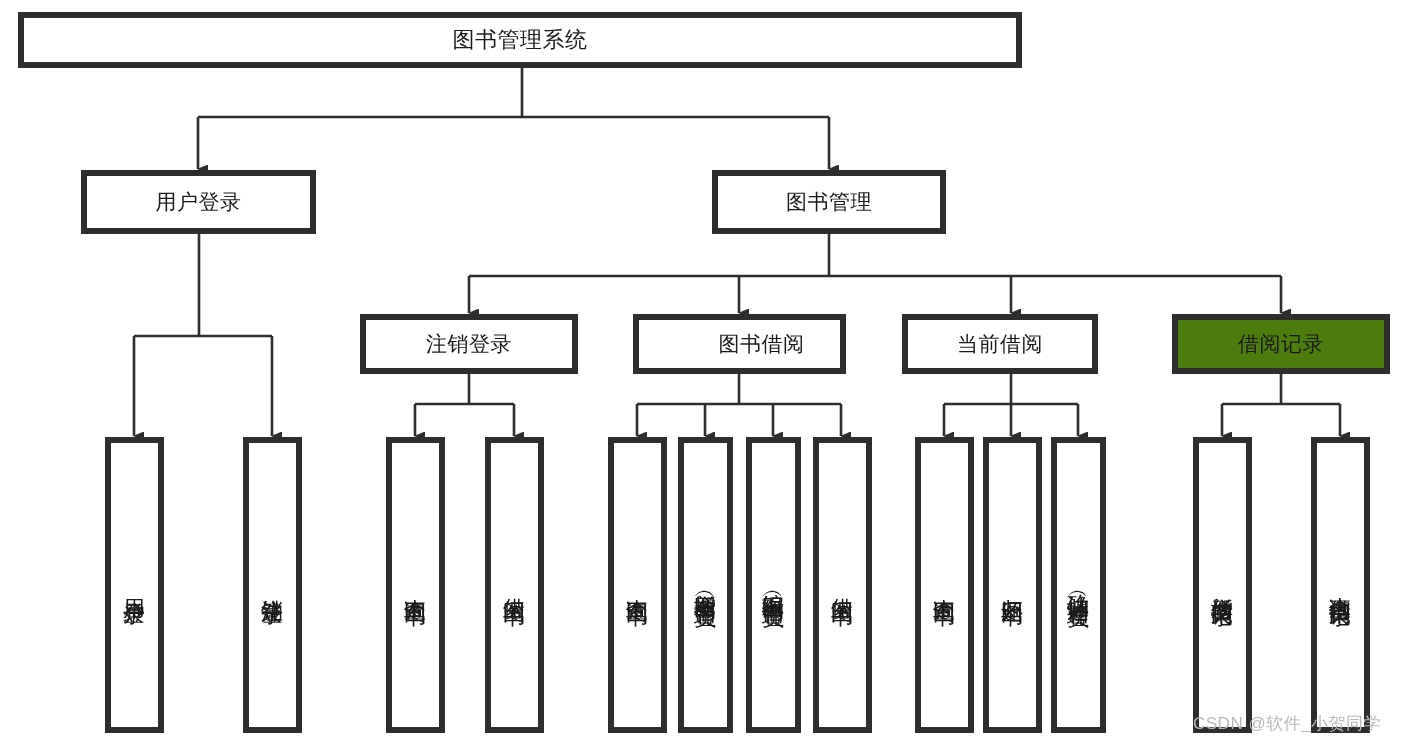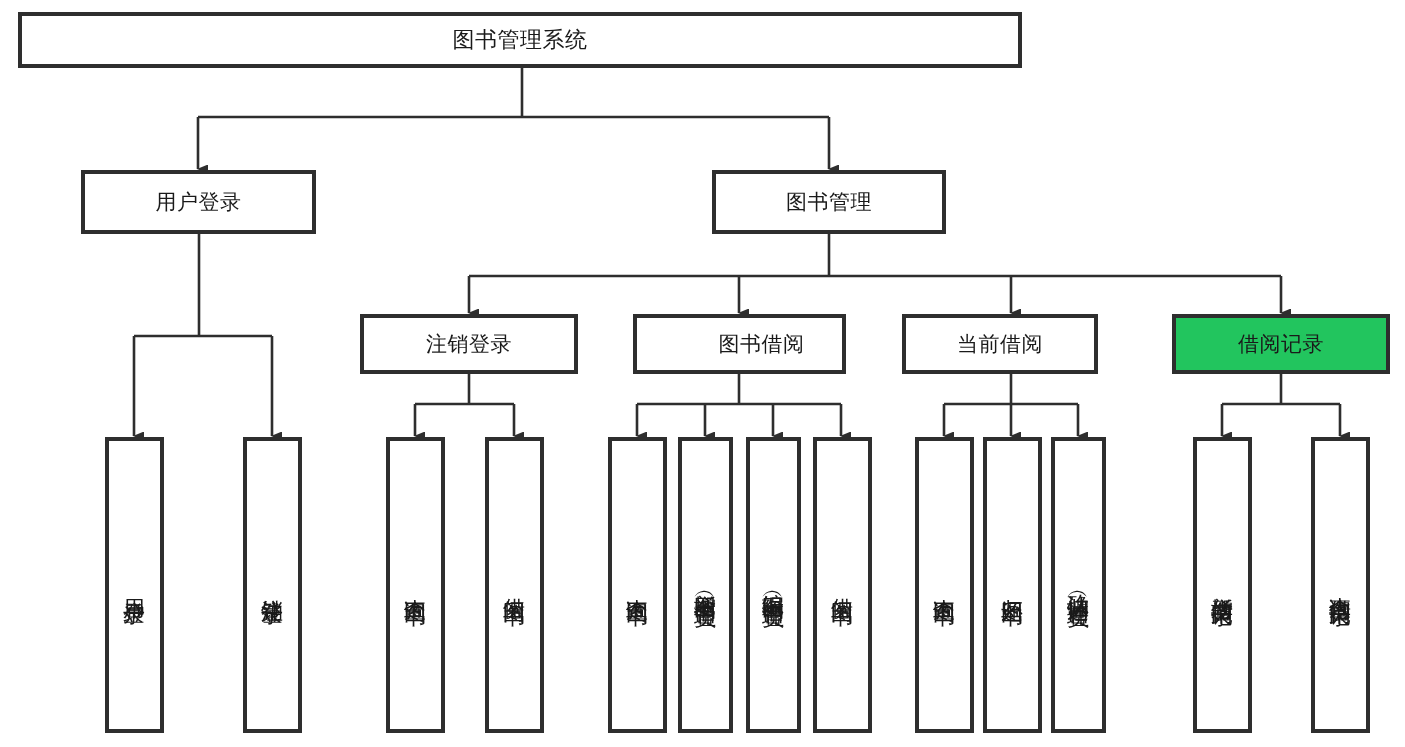--- a/index.html
+++ b/index.html
@@ -20,21 +20,21 @@
   svg.connectors {
     position: absolute;
     left: 0;
     top: 0;
     width: 1405px;
     height: 747px;
   }
   .node {
     position: absolute;
     box-sizing: border-box;
-    border: 4px solid #3b82f6;
+    border: 6px solid #3b82f6;
     background: #ffffff;
     display: flex;
     align-items: center;
     justify-content: center;
     color: #1a1a1a;
   }
   .node .node-label {
     display: block;
     text-align: center;
     line-height: 1.18;
@@ -127,21 +127,21 @@
       </div>
       <div class="node horizontal" style="left: 360px; top: 314px; width: 218px; height: 60px; border-color: rgb(46, 46, 46); background: rgb(255, 255, 255);">
         <span class="node-label">注销登录</span>
       </div>
       <div class="node horizontal" style="left: 633px; top: 314px; width: 213px; height: 60px; border-color: rgb(46, 46, 46); background: rgb(255, 255, 255); padding-left: 44px;">
         <span class="node-label">图书借阅</span>
       </div>
       <div class="node horizontal" style="left: 902px; top: 314px; width: 196px; height: 60px; border-color: rgb(46, 46, 46); background: rgb(255, 255, 255);">
         <span class="node-label">当前借阅</span>
       </div>
-      <div class="node horizontal" style="left: 1172px; top: 314px; width: 218px; height: 60px; border-color: rgb(46, 46, 46); background: #22c55e;">
+      <div class="node horizontal" style="left: 1172px; top: 314px; width: 218px; height: 60px; border-color: rgb(46, 46, 46); background: #4d7c0f;">
         <span class="node-label">借阅记录</span>
       </div>
       <div class="node vertical" style="left: 105px; top: 437px; width: 59px; height: 296px; border-color: rgb(46, 46, 46); background: rgb(255, 255, 255);">
         <span class="node-label">用户登录</span>
       </div>
       <div class="node vertical" style="left: 243px; top: 437px; width: 59px; height: 296px; border-color: rgb(46, 46, 46); background: rgb(255, 255, 255);">
         <span class="node-label">注销登录</span>
       </div>
       <div class="node vertical" style="left: 386px; top: 437px; width: 59px; height: 296px; border-color: rgb(46, 46, 46); background: rgb(255, 255, 255);">
         <span class="node-label">查询图书</span>
@@ -170,13 +170,14 @@
       <div class="node vertical" style="left: 1051px; top: 437px; width: 55px; height: 296px; border-color: rgb(46, 46, 46); background: rgb(255, 255, 255);">
         <span class="node-label">确认归还（管理员）</span>
       </div>
       <div class="node vertical" style="left: 1193px; top: 437px; width: 59px; height: 296px; border-color: rgb(46, 46, 46); background: rgb(255, 255, 255);">
         <span class="node-label">新增借阅记录</span>
       </div>
       <div class="node vertical" style="left: 1311px; top: 437px; width: 59px; height: 296px; border-color: rgb(46, 46, 46); background: rgb(255, 255, 255);">
         <span class="node-label">查询借阅记录</span>
       </div>
     </div>
+  <div class="watermark" style="left: 1193px; top: 712px; color: rgb(185, 185, 185);">CSDN @软件_小贺同学</div>
 </div>
 
 </body></html>

